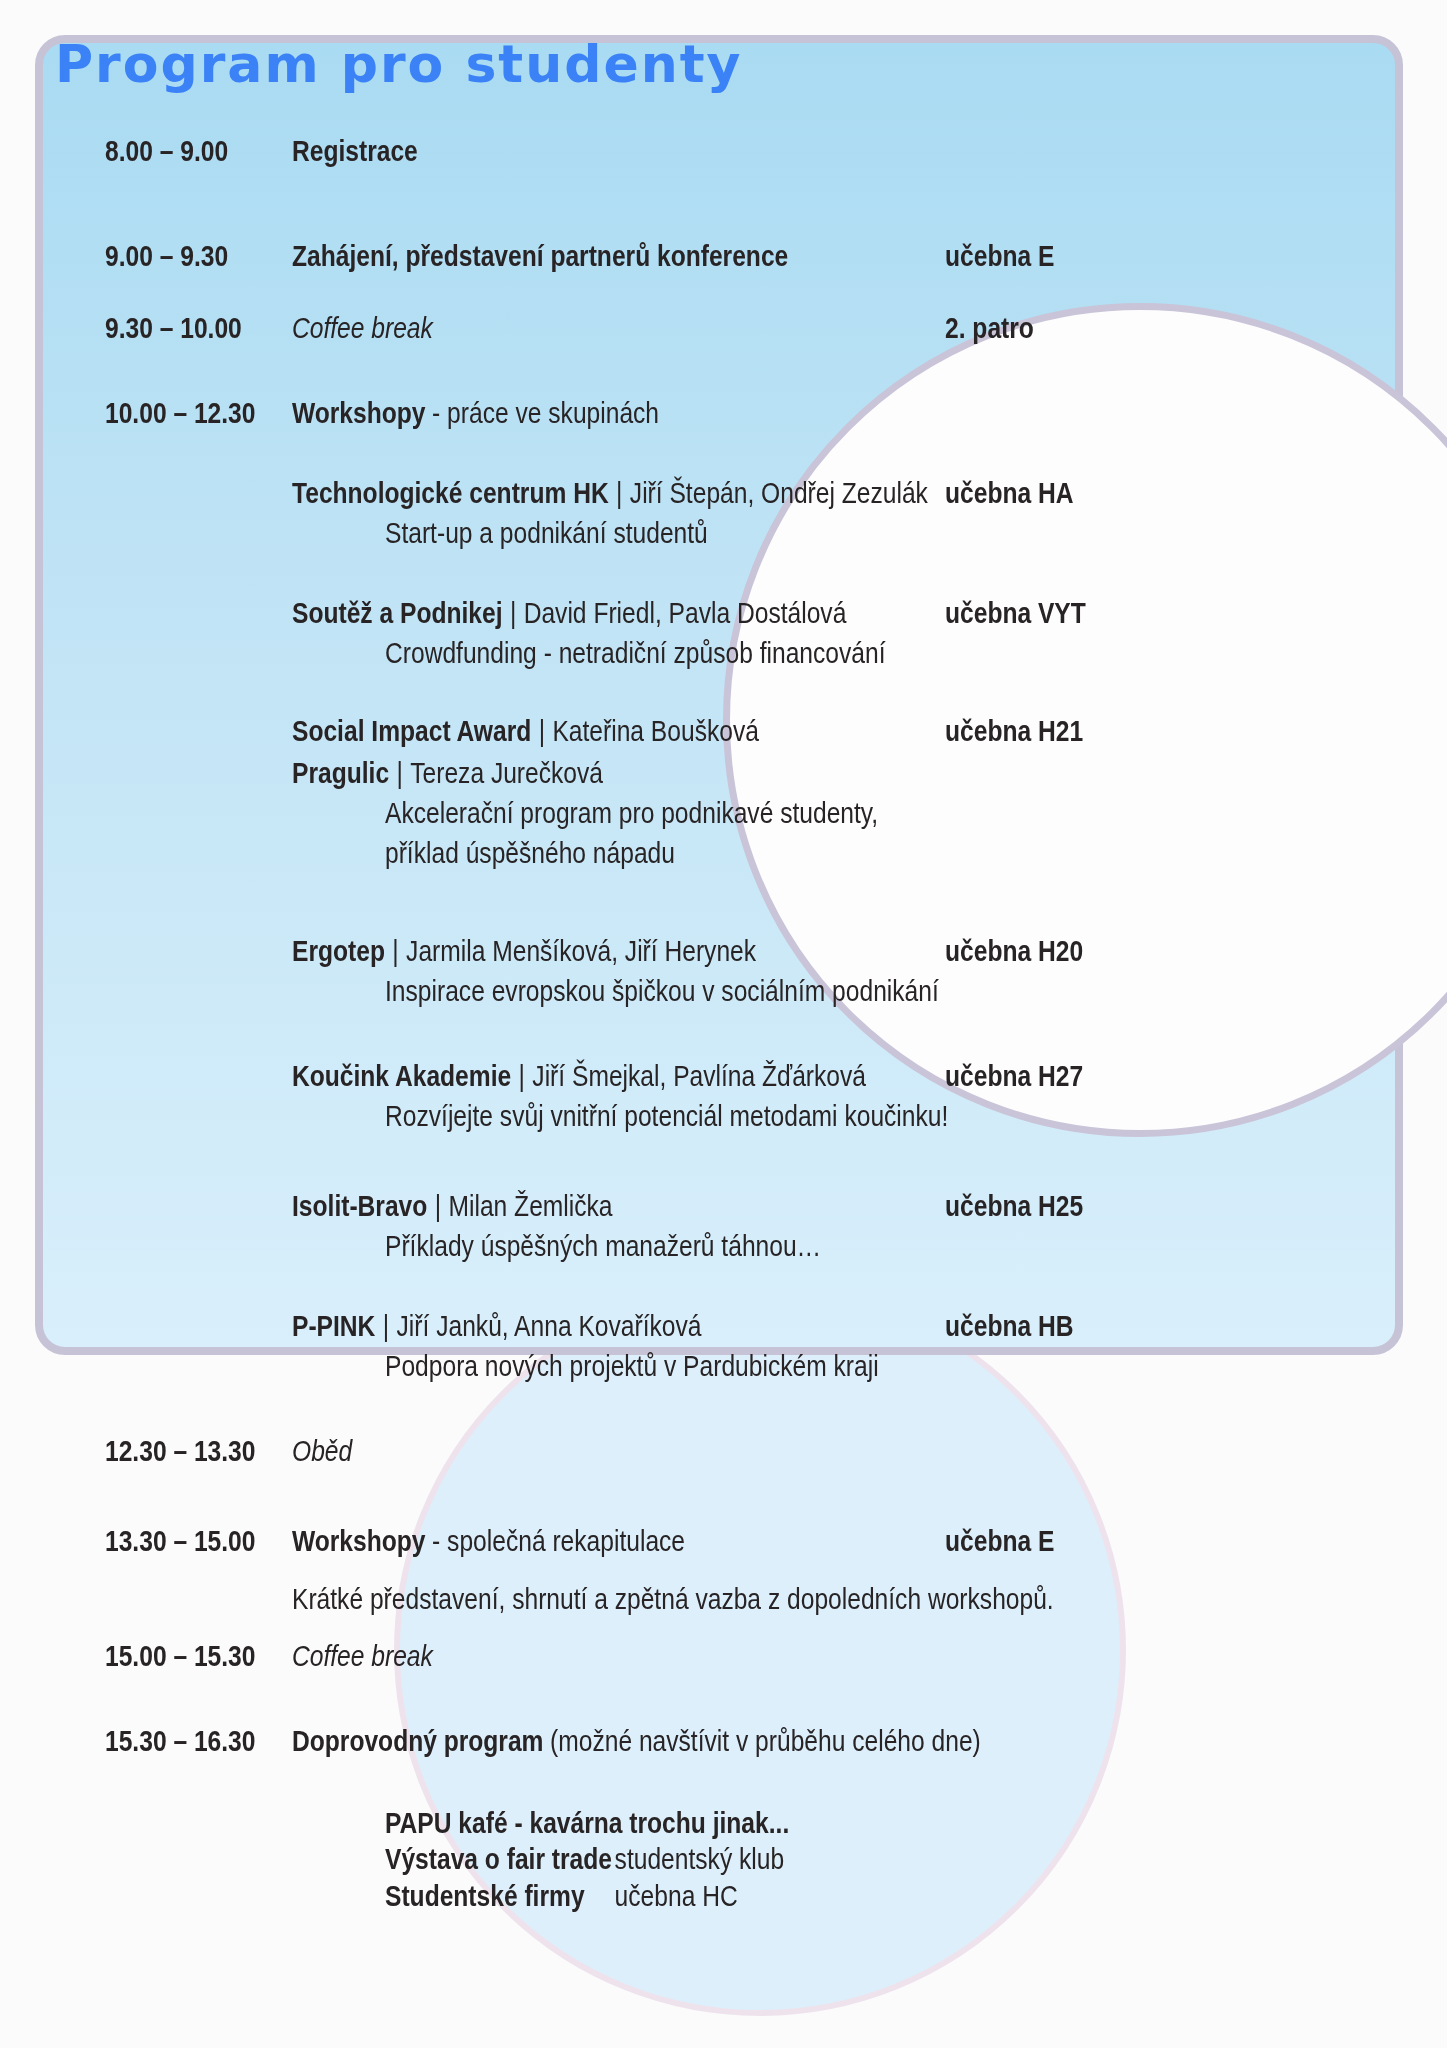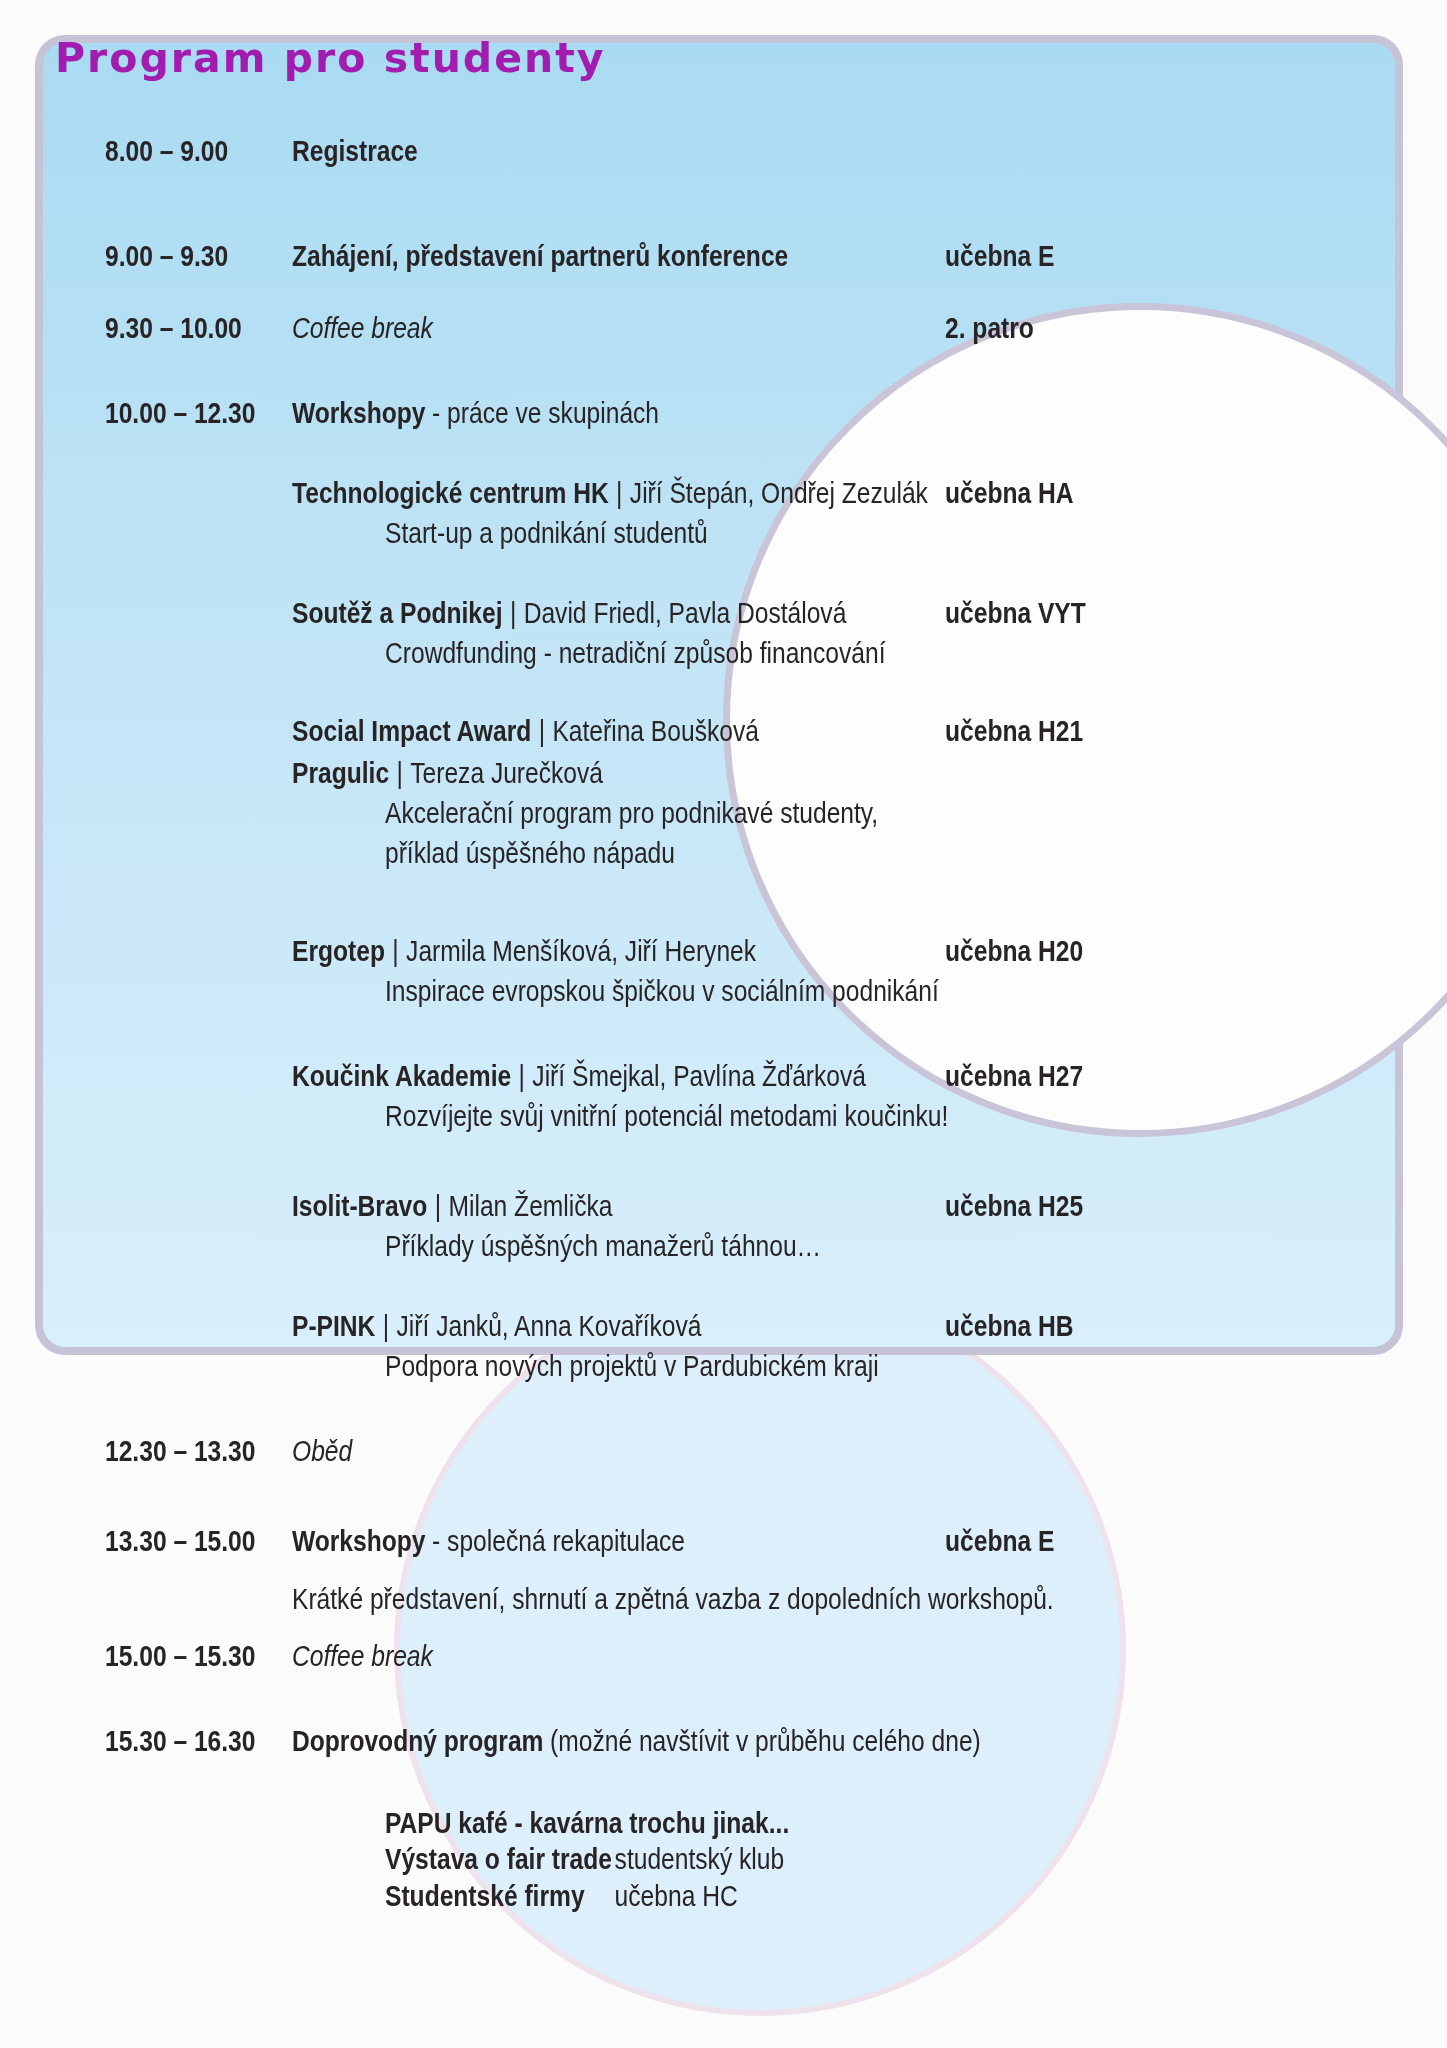--- a/index.html
+++ b/index.html
@@ -27,21 +27,21 @@
     z-index:1;
   }
   
   .line{
     position:absolute;font-size:30px;line-height:36px;white-space:nowrap;
     transform:scaleX(0.82);transform-origin:0 0;z-index:5;color:#282425;
   }
   .title{
     position:absolute;left:55px;top:34px;z-index:5;
     font-family:"DejaVu Sans",sans-serif;font-weight:bold;
-    font-size:41px;letter-spacing:2px;color:#a21caf;white-space:nowrap;
+    font-size:52px;letter-spacing:2px;color:#3b82f6;white-space:nowrap;
   }
   .time{left:105px;font-weight:bold;}
   .content{left:292px;}
   .sub{left:385px;}
   .room{left:945px;font-weight:bold;}
   .bold{font-weight:bold;}
   .italic{font-style:italic;}
   .sep{font-weight:400;padding:0 9px;}
   .rest{margin-left:8px;}
   .loc{position:absolute;left:280px;top:0;}  

